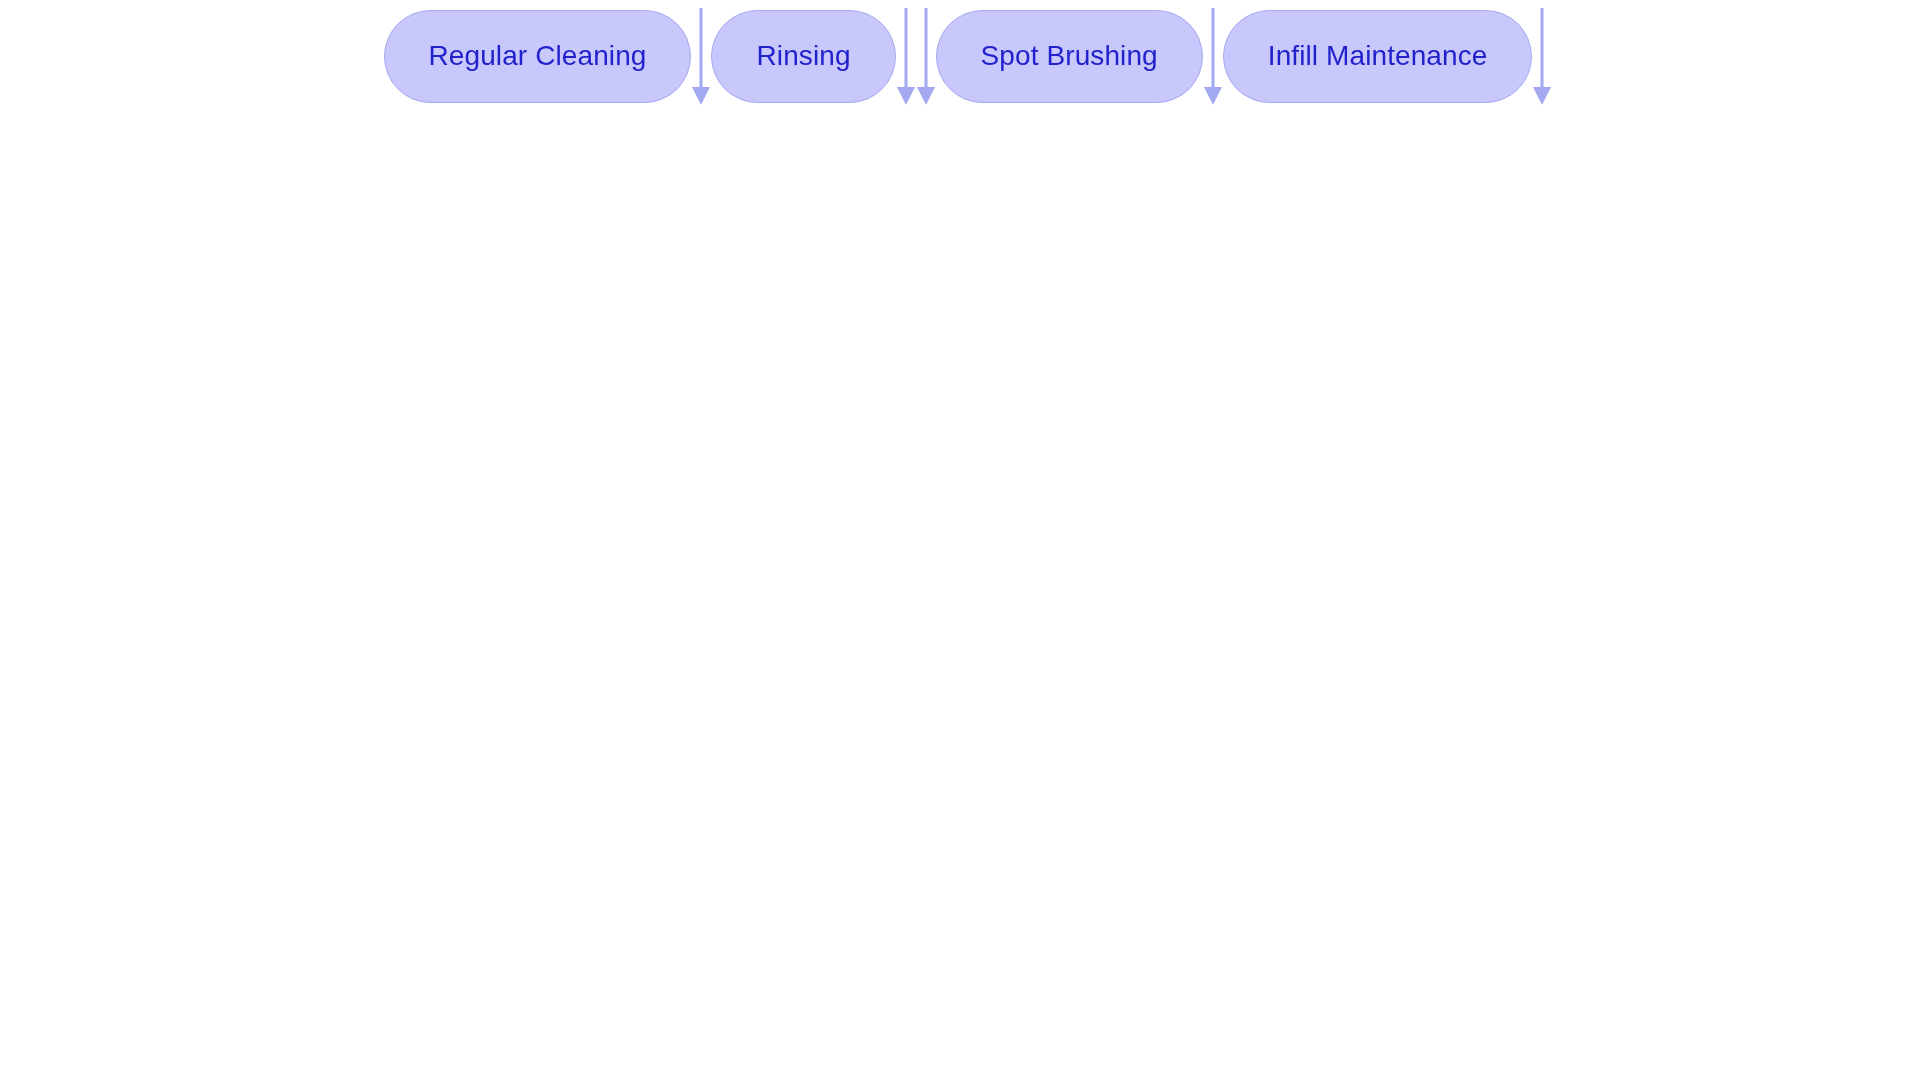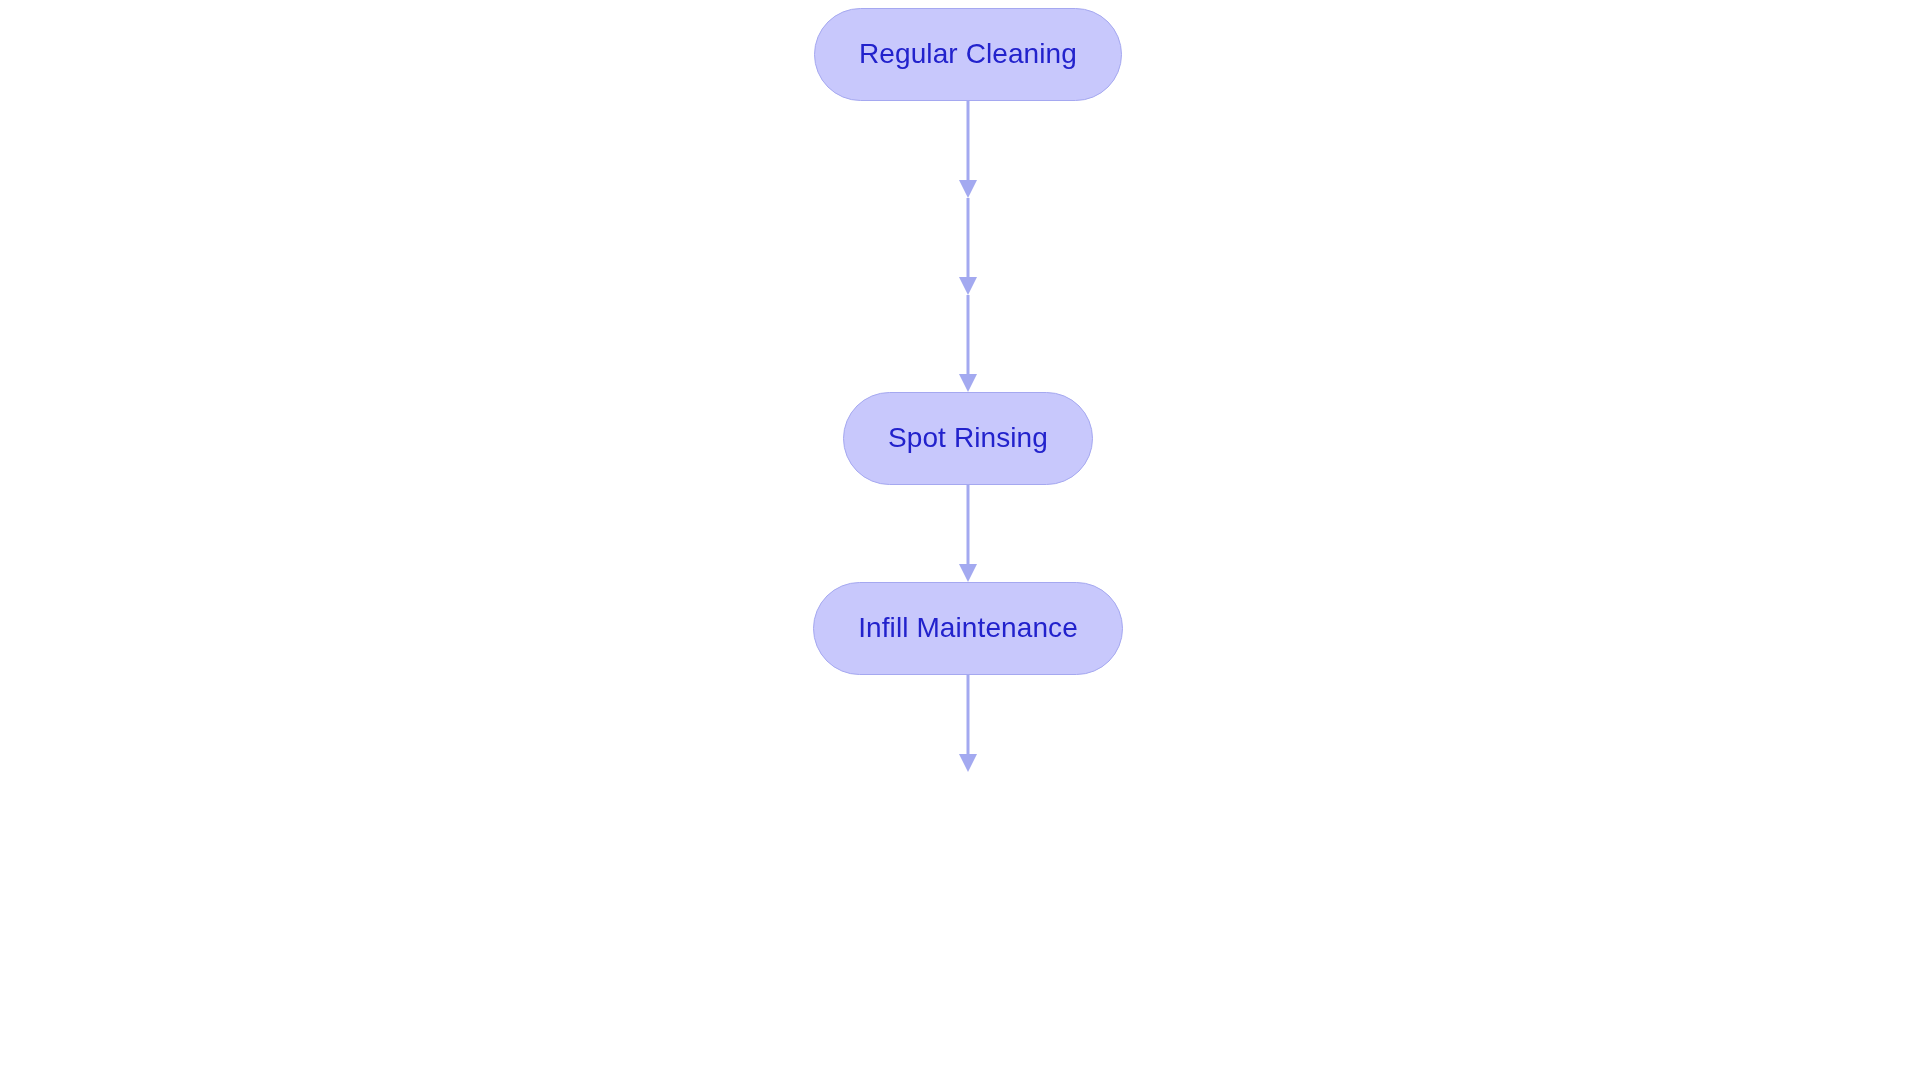--- a/index.html
+++ b/index.html
@@ -22,21 +22,21 @@
     display: flex;
     flex-direction: column;
     align-items: center;
   }
 
   
   .chain {
     position: relative;
     margin-left: 16px;
     display: flex;
-    flex-direction: column;
+    flex-direction: row;
     align-items: center;
     padding-top: 8px;
   }
 
   .node {
     position: relative;
     box-sizing: border-box;
     height: 93px;
     border-radius: 47px;
     background: #c8c8fc;
@@ -81,38 +81,41 @@
       <span class="node-label">Regular Cleaning</span>
     </div>
 
     <div class="connector">
       <svg viewBox="0 0 20 97" xmlns="http://www.w3.org/2000/svg" aria-hidden="true">
         <line x1="10" y1="0" x2="10" y2="81" stroke="#a3a9f0" stroke-width="3"></line>
         <polygon points="1,79 19,79 10,97" fill="#a3a9f0"></polygon>
       </svg>
     </div>
 
+    <div class="node">
+      <span class="node-label">Rinsing</span>
+    </div>
 
     <div class="connector">
       <svg viewBox="0 0 20 97" xmlns="http://www.w3.org/2000/svg" aria-hidden="true">
         <line x1="10" y1="0" x2="10" y2="81" stroke="#a3a9f0" stroke-width="3"></line>
         <polygon points="1,79 19,79 10,97" fill="#a3a9f0"></polygon>
       </svg>
     </div>
 
 
     <div class="connector">
       <svg viewBox="0 0 20 97" xmlns="http://www.w3.org/2000/svg" aria-hidden="true">
         <line x1="10" y1="0" x2="10" y2="81" stroke="#a3a9f0" stroke-width="3"></line>
         <polygon points="1,79 19,79 10,97" fill="#a3a9f0"></polygon>
       </svg>
     </div>
 
     <div class="node">
-      <span class="node-label">Spot Rinsing</span>
+      <span class="node-label">Spot Brushing</span>
     </div>
 
     <div class="connector">
       <svg viewBox="0 0 20 97" xmlns="http://www.w3.org/2000/svg" aria-hidden="true">
         <line x1="10" y1="0" x2="10" y2="81" stroke="#a3a9f0" stroke-width="3"></line>
         <polygon points="1,79 19,79 10,97" fill="#a3a9f0"></polygon>
       </svg>
     </div>
 
     <div class="node">

